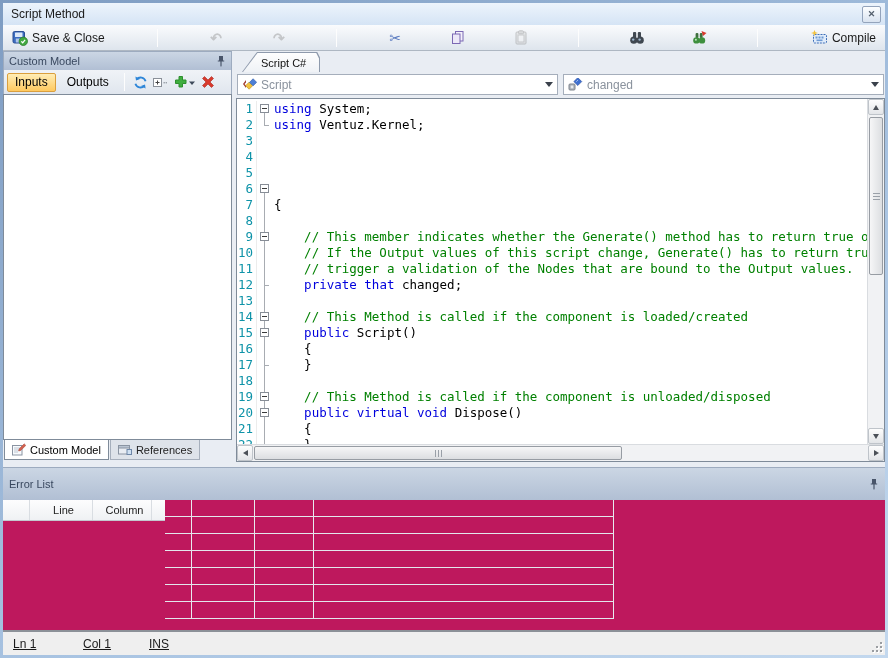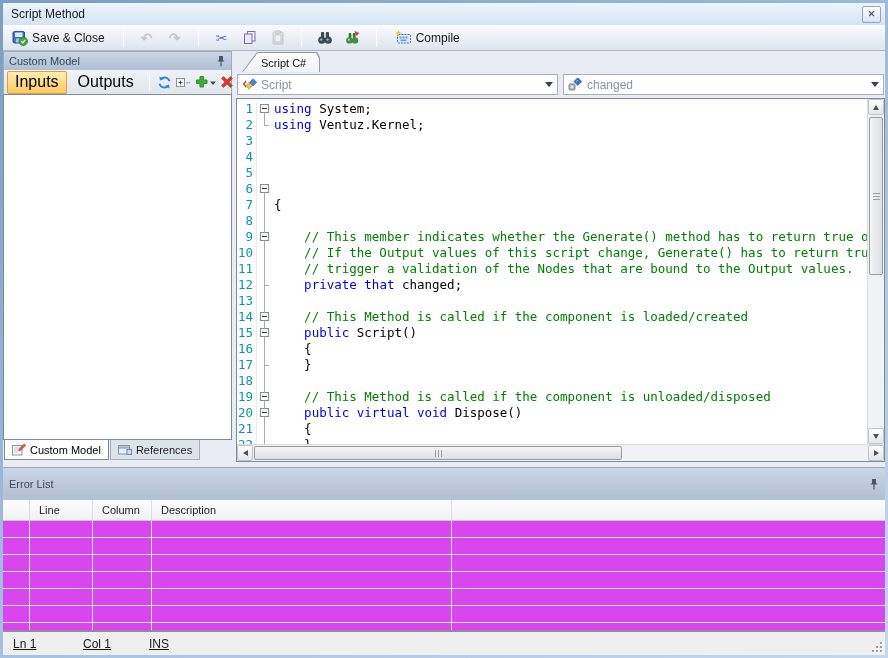--- a/index.html
+++ b/index.html
@@ -10,41 +10,41 @@
   
   .titlebar { height:22px; flex:none; display:flex; align-items:center; padding:0 4px 0 8px;
     background:linear-gradient(#EDF4FC,#D5E4F5); }
   .titlebar .title { font-size:12px; color:#1A1A1A; }
   .close-btn { margin-left:auto; width:19px; height:17px; display:flex; align-items:center; justify-content:center;
     background:linear-gradient(#FDFEFF,#D9E3F0); border:1px solid #93A3BB; border-radius:2px;
     font-size:9px; font-weight:bold; color:#55606E; cursor:default; }
 
   
   .toolbar { height:26px; flex:none; display:flex; align-items:center; gap:10px; padding:0 5px;
-    background:linear-gradient(#FAFBFD,#DEE5ED); border-bottom:1px solid #AEB7C2; }
+    background:linear-gradient(#FAFBFD,#DEE5ED); border-bottom:1px solid #AEB7C2;justify-content:space-between; }
   .tbtn { display:flex; align-items:center; gap:4px; padding:2px 4px; font-size:12px; color:#1A1A1A; border-radius:2px; }
   .tico { width:18px; height:17px; display:flex; align-items:center; justify-content:center; border-radius:2px; }
   .tsep { width:1px; height:18px; background:#B6BFCA; border-right:1px solid #FDFDFD; margin:0 4px; }
   .disabled { opacity:.45; filter:grayscale(1); }
   .glyph { font-size:14px; line-height:1; }
 
   
   .main { height:411px; flex:none; display:flex; }
   .left-panel { width:229px; flex:none; display:flex; flex-direction:column; }
   .vsplit { width:4px; flex:none; }
   .editor-panel { flex:1; display:flex; flex-direction:column; min-width:0; }
 
   .panel-header { height:19px; flex:none; display:flex; align-items:center; padding:0 5px;
     background:linear-gradient(#CBD6E4,#B1BfD4); border:1px solid #9DABBF; border-bottom:none;
     font-size:11px; color:#39485F; }
   .pin { margin-left:auto; display:flex; }
 
   .io-strip { height:24px; flex:none; display:flex; align-items:center; gap:3px; padding:2px 3px;
     background:linear-gradient(#F0F3F7,#E0E6EE); border-left:1px solid #9DABBF; border-right:1px solid #9DABBF; }
-  .io-tab { font-size:16px; color:#000; padding:1px 7px 2px; border:1px solid transparent; border-radius:2px; }
+  .io-tab { font-size:12px; color:#000; padding:1px 7px 2px; border:1px solid transparent; border-radius:2px; }
   .io-tab.active { background:linear-gradient(#FFEDB6,#FFC95F); border-color:#DA9F3E; }
   .mini-ico { width:17px; height:16px; display:flex; align-items:center; justify-content:center; }
 
   .left-content { flex:1; background:#FFF; border:1px solid #7F8B99; }
 
   .bottom-tabs { height:22px; flex:none; display:flex; align-items:stretch; gap:1px; padding:0 0 2px 1px; background:#E9EDF3; }
   .btab { display:flex; align-items:center; gap:4px; font-size:11px; color:#222; padding:0 7px;
     border:1px solid #A6AFBC; border-top:none; background:#DEE3EA; }
   .btab.active { background:#FFF; border-color:#7F8B99; color:#000; }
 
@@ -95,21 +95,21 @@
     background:linear-gradient(#FDFDFD,#E3E5E8); border:1px solid #BFC4CA; border-radius:2px; }
   .hsb-left { left:0; } .hsb-right { right:0; }
   .hthumb { position:absolute; top:1px; bottom:1px; left:17px; width:368px; border:1px solid #979CA3; border-radius:2px;
     background:linear-gradient(#F6F6F7,#DCDEE1); display:flex; align-items:center; justify-content:center; gap:2px; }
   .hthumb i { width:1px; height:7px; }
 
   
   .hsplit { height:5px; flex:none; }
   .el-header { height:21px; flex:none; display:flex; align-items:center; padding:16px 6px;
     background:linear-gradient(#CBD6E4,#B1BFD4); border-top:1px solid #9DABBF; font-size:11px; color:#39485F; }
-  .grid { flex:1; background:#d946ef; display:flex; flex-direction:column; overflow:hidden; }
+  .grid { flex:1; background:#be185d; display:flex; flex-direction:row; overflow:hidden;text-align:center; }
   .grid-header { height:21px; flex:none; display:flex; background:linear-gradient(#FDFDFE,#EFF1F4); border-bottom:1px solid #C3C8CF; }
   .gh-cell { font-size:11px; color:#222; padding:4px 4px 0 9px; border-right:1px solid #D9DDE2; }
   .grow { height:17px; flex:none; display:flex; border-bottom:1px solid #E3E7EC; }
   .gcell { border-right:1px solid #E8EBEF; }
   .c0 { width:27px; flex:none; } .c1 { width:63px; flex:none; } .c2 { width:59px; flex:none; }
   .c3 { width:300px; flex:none; } .c4 { flex:1; border-right:none; }
 
   
   .statusbar { height:25px; flex:none; border-top:2px solid #8C9198; background:#EFEFEF;
     display:flex; align-items:center; font-size:12px; color:#1A1A1A; position:relative;text-decoration:underline; }
@@ -374,21 +374,20 @@
       <svg width="10" height="11" viewBox="0 0 10 11">
         <path d="M3 0h4v4.5h1.2v1H5.6v4.2L5 11l-.6-1.3V5.5H1.8v-1H3z" fill="#49556A"></path>
       </svg>
     </span>
   </div>
   <div class="grid">
     <div class="grid-header">
       <div class="gh-cell c0"></div>
       <div class="gh-cell c1">Line</div>
       <div class="gh-cell c2">Column</div>
-      <div class="gh-cell c3">Description</div>
       <div class="gh-cell c4"></div>
     </div>
     <div>
           <div class="grow">
             <div class="gcell c0"></div>
             <div class="gcell c1"></div>
             <div class="gcell c2"></div>
             <div class="gcell c3"></div>
             <div class="gcell c4"></div>
           </div>

